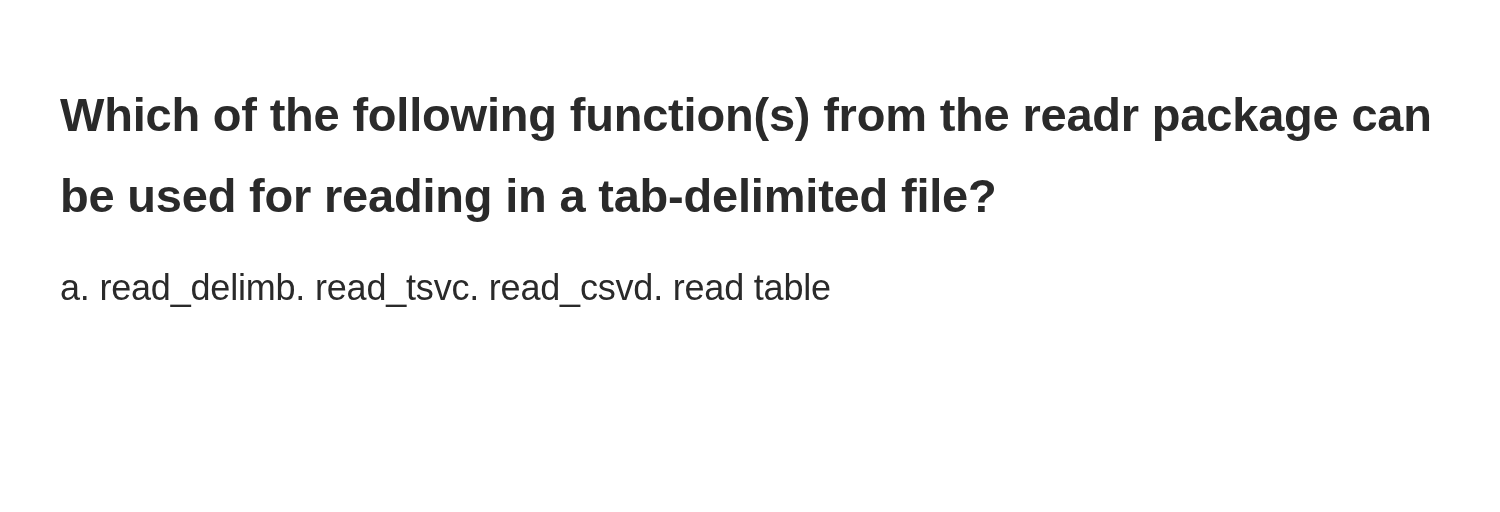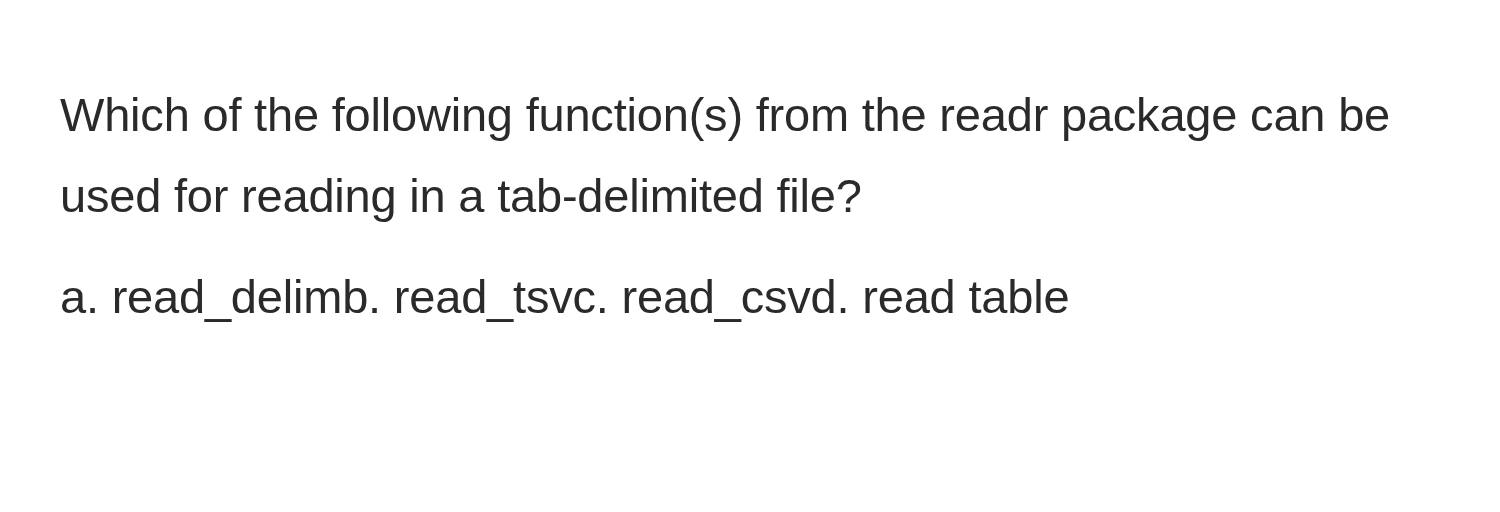--- a/index.html
+++ b/index.html
@@ -11,25 +11,25 @@
       width: 1500px;
       height: 512px;
       background: #ffffff;
       font-family: -apple-system, BlinkMacSystemFont, "Segoe UI", Helvetica, Arial, sans-serif;
       padding: 75px 60px 0 60px;
       color: #2a2a2a;
     }
     .question-text {
       font-size: 47px;
       line-height: 1.72;
-      font-weight: 400;
+      font-weight: 700;
       letter-spacing: -0.2px;
     }
     .options-text {
-      font-size: 47px;
+      font-size: 36px;
       line-height: 1.7;
       font-weight: 400;
       margin-top: 20px;
       letter-spacing: -0.2px;
     }
   </style>
 </head>
 <body>
 
 <div class="question-text">Which of the following function(s) from the readr package can be used for reading in a tab-delimited file?</div>

